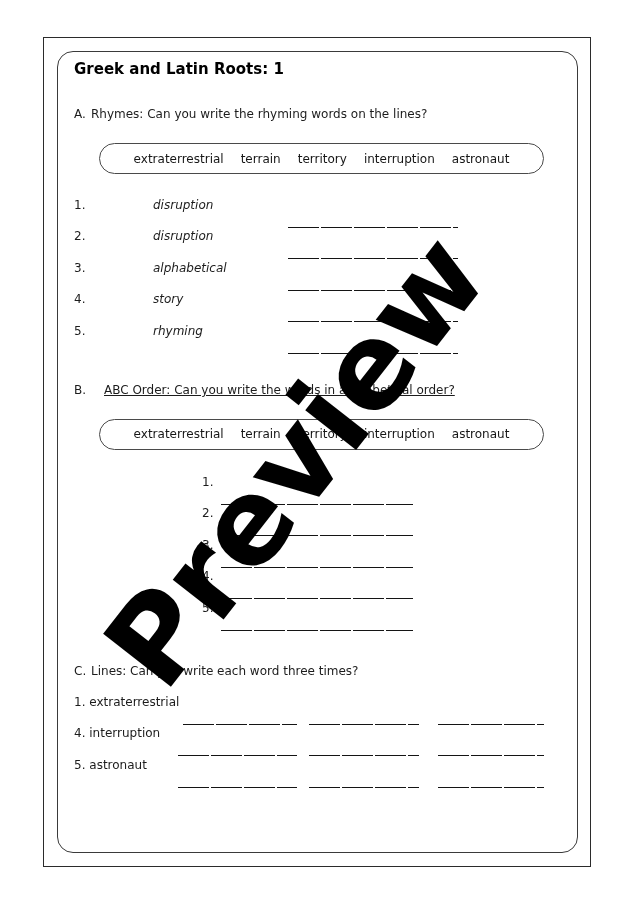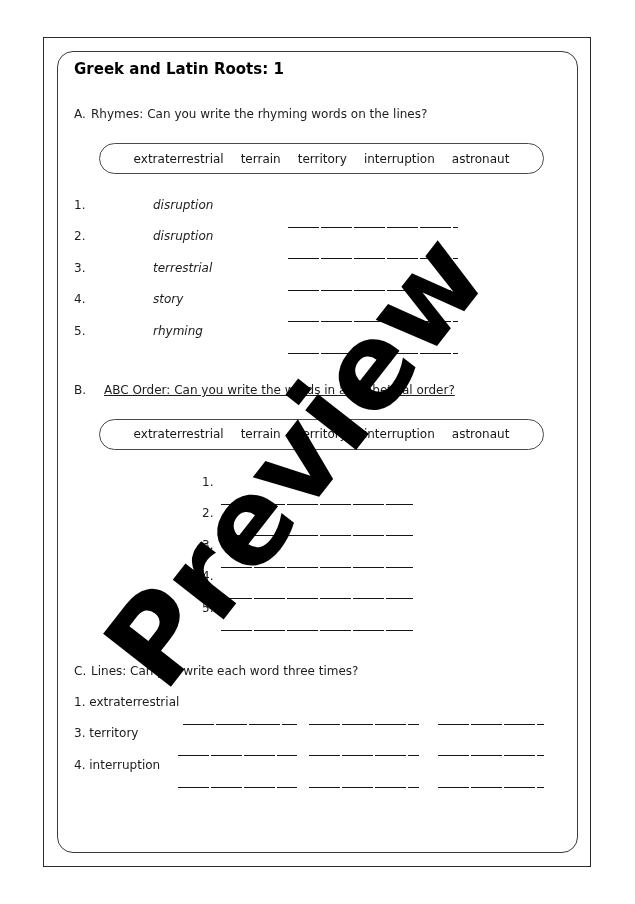--- a/index.html
+++ b/index.html
@@ -87,21 +87,21 @@
         <span class="word">disruption</span>
         <span class="blank blank-a"></span>
       </div>
       <div class="row row-a">
         <span class="num">2.</span>
         <span class="word">disruption</span>
         <span class="blank blank-a"></span>
       </div>
       <div class="row row-a">
         <span class="num">3.</span>
-        <span class="word">terrestrial</span>
+        <span class="word">alphabetical</span>
         <span class="blank blank-a"></span>
       </div>
       <div class="row row-a">
         <span class="num">4.</span>
         <span class="word">story</span>
         <span class="blank blank-a"></span>
       </div>
       <div class="row row-a">
         <span class="num">5.</span>
         <span class="word">rhyming</span>
@@ -149,27 +149,27 @@
     </div>
 
     <div class="list-c">
       <div class="row row-c">
         <span class="label"><span>1.</span> <span>extraterrestrial</span></span>
         <span class="blank blank-c1"></span>
         <span class="blank blank-c2"></span>
         <span class="blank blank-c3"></span>
       </div>
       <div class="row row-c">
-        <span class="label"><span>3.</span> <span>territory</span></span>
+        <span class="label"><span>4.</span> <span>interruption</span></span>
         <span class="blank blank-c1"></span>
         <span class="blank blank-c2"></span>
         <span class="blank blank-c3"></span>
       </div>
       <div class="row row-c">
-        <span class="label"><span>4.</span> <span>interruption</span></span>
+        <span class="label"><span>5.</span> <span>astronaut</span></span>
         <span class="blank blank-c1"></span>
         <span class="blank blank-c2"></span>
         <span class="blank blank-c3"></span>
       </div>
     </div>
 
   </div>
 
   <div class="watermark">Preview</div>
 </div>

